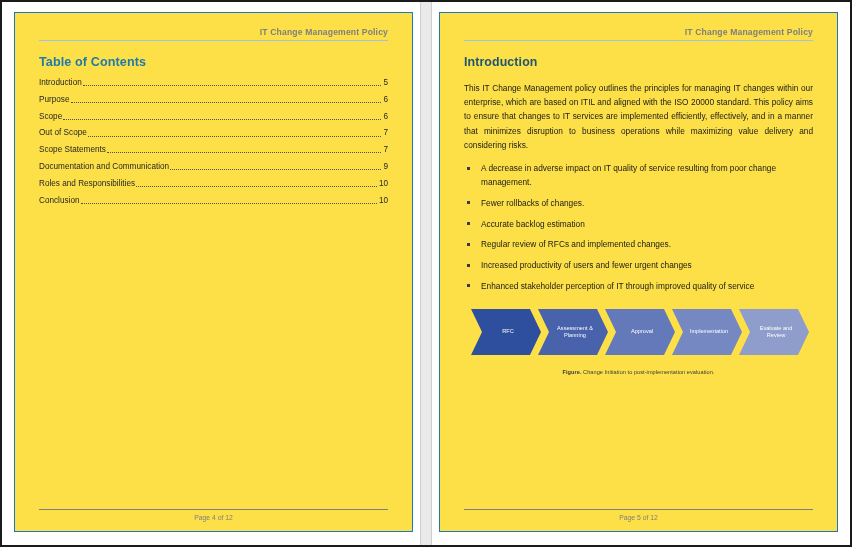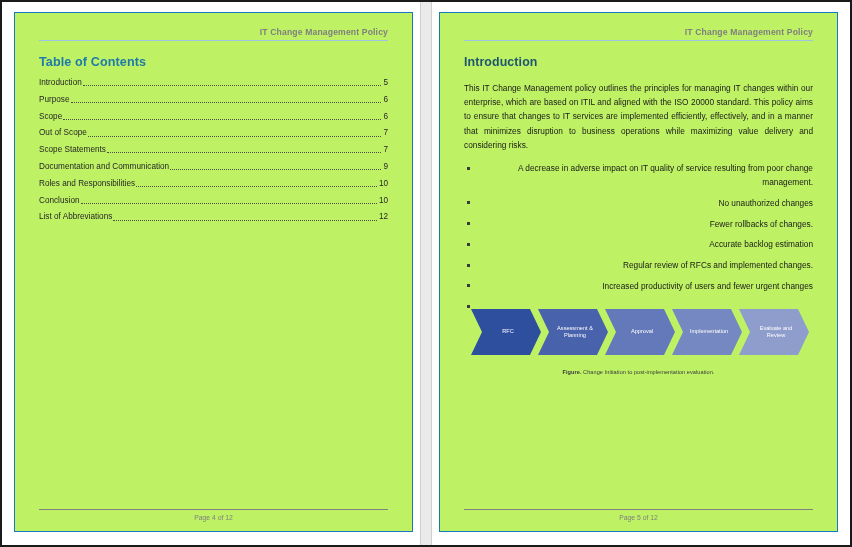--- a/index.html
+++ b/index.html
@@ -50,21 +50,21 @@
     bottom: 0;
     width: 10px;
     background: #eaeaea;
     border-right: 1px solid #cfcfcf;
   }
 
   
   .page {
     position: relative;
     box-sizing: border-box;
-    background: #bef264;
+    background: #fde047;
     border: 1.4px solid #1878be;
     margin: 10px 0 13px 0;
     flex: 1 1 0;
     display: flex;
     flex-direction: column;
   }
   .page.left  { margin-left: 12px;  margin-right: 0; }
   .page.right { margin-left: 0;     margin-right: 12px; }
 
   .page-inner {
@@ -132,21 +132,21 @@
   p.body {
     margin: 12px 0 9px 0;
     font-size: 8.3px;
     line-height: 14.2px;
     color: #1a1a1a;
     text-align: justify;
     text-justify: inter-word;
   }
 
   
-  ul.bullets { margin: 2px 0 0 0; padding: 0; list-style: none; text-align: right; }
+  ul.bullets { margin: 2px 0 0 0; padding: 0; list-style: none; }
   ul.bullets li {
     position: relative;
     padding-left: 17px;
     margin-bottom: 6.5px;
     font-size: 8.3px;
     line-height: 14.2px;
     color: #1a1a1a;
   }
   ul.bullets li .sq {
     position: absolute;
@@ -248,25 +248,20 @@
           <li class="toc-row">
             <span class="toc-label">Roles and Responsibilities</span>
             <span class="toc-dots"></span>
             <span class="toc-page">10</span>
           </li>
           <li class="toc-row">
             <span class="toc-label">Conclusion</span>
             <span class="toc-dots"></span>
             <span class="toc-page">10</span>
           </li>
-          <li class="toc-row">
-            <span class="toc-label">List of Abbreviations</span>
-            <span class="toc-dots"></span>
-            <span class="toc-page">12</span>
-          </li>
         </ul>
       </div>
     </div>
 
     <div class="doc-footer">Page 4 of 12</div>
   </div>
 
   <div class="gutter"></div>
 
   <div class="page right">
@@ -278,40 +273,37 @@
 
         <p class="body">This IT Change Management policy outlines the principles for managing IT changes within our enterprise, which are based on ITIL and aligned with the ISO 20000 standard. This policy aims to ensure that changes to IT services are implemented efficiently, effectively, and in a manner that minimizes disruption to business operations while maximizing value delivery and considering risks.</p>
 
         <ul class="bullets">
           <li>
             <span class="sq"></span>
             <span>A decrease in adverse impact on IT quality of service resulting from poor change management.</span>
           </li>
           <li>
             <span class="sq"></span>
-            <span>No unauthorized changes</span>
-          </li>
-          <li>
-            <span class="sq"></span>
             <span>Fewer rollbacks of changes.</span>
           </li>
           <li>
             <span class="sq"></span>
             <span>Accurate backlog estimation</span>
           </li>
           <li>
             <span class="sq"></span>
             <span>Regular review of RFCs and implemented changes.</span>
           </li>
           <li>
             <span class="sq"></span>
             <span>Increased productivity of users and fewer urgent changes</span>
           </li>
           <li>
             <span class="sq"></span>
+            <span>Enhanced stakeholder perception of IT through improved quality of service</span>
           </li>
         </ul>
 
         <div class="figure">
           <div class="chev-wrap">
             <div class="chev" id="chev0" style="background: rgb(46, 79, 158); width: 70px;">
               <span>RFC</span>
             </div>
             <div class="chev" id="chev1" style="background: rgb(72, 98, 171); width: 70px;">
               <div>

